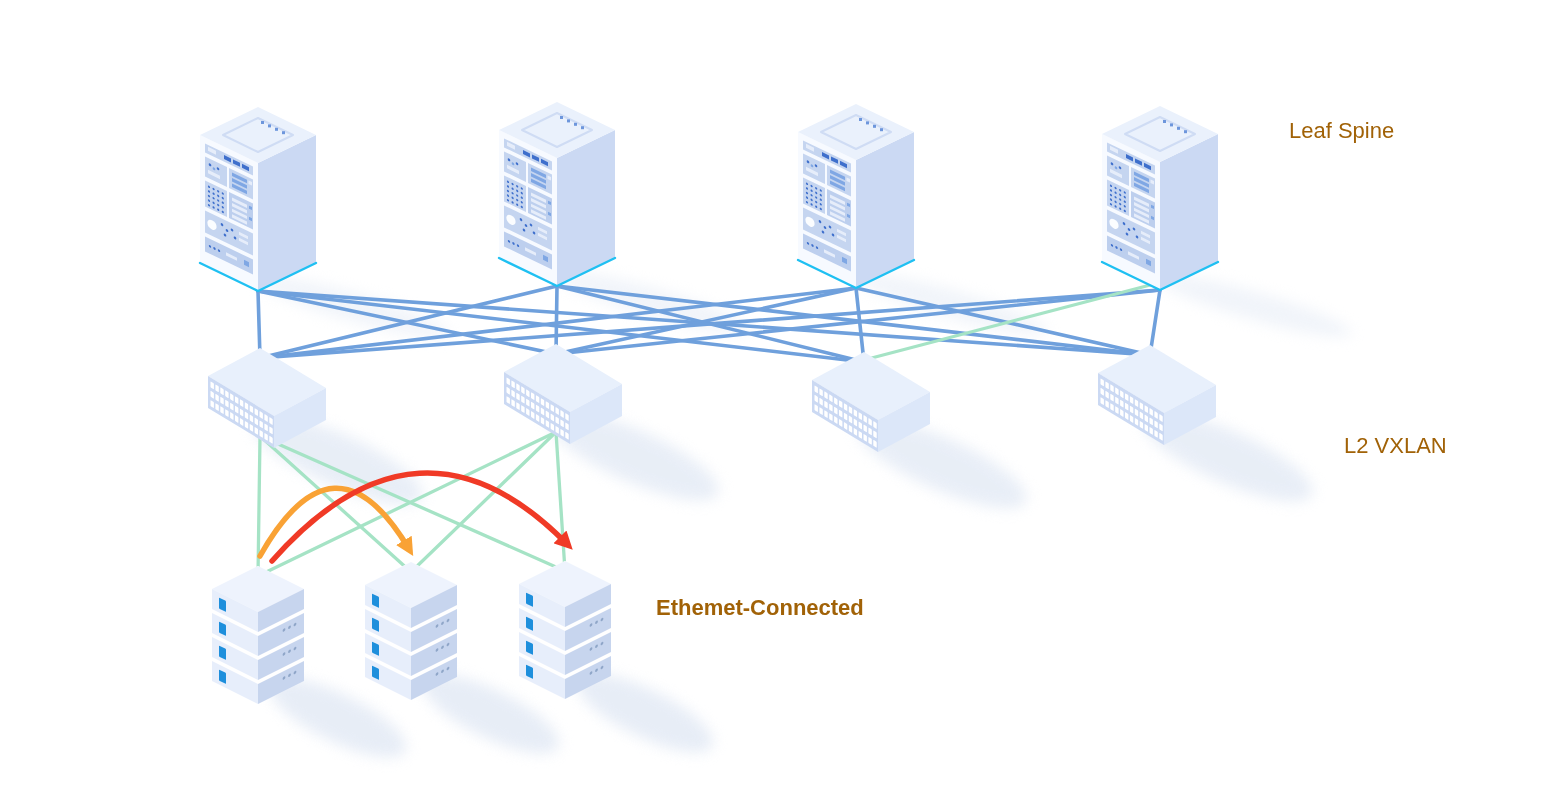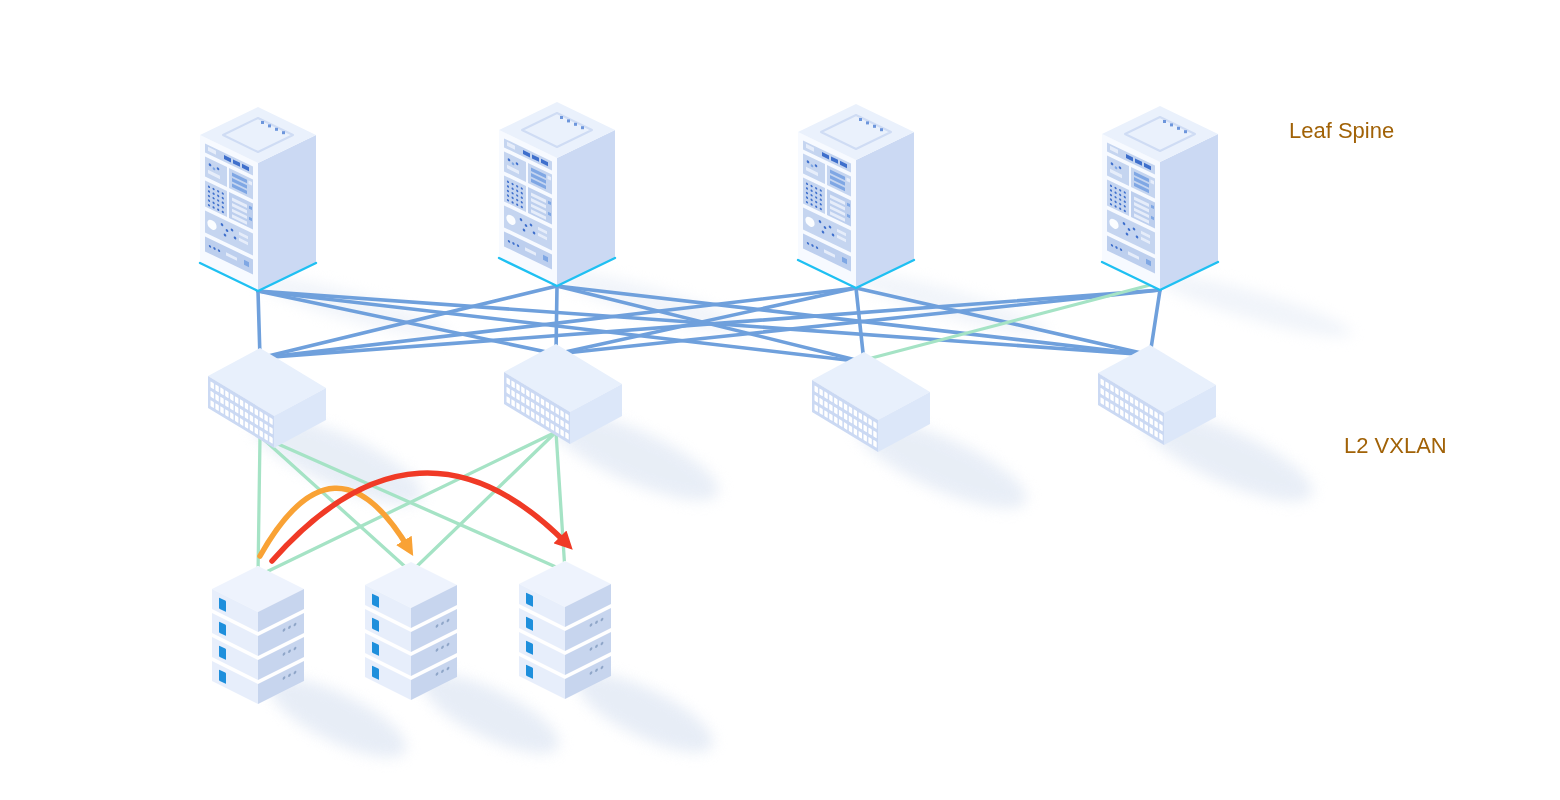--- a/index.html
+++ b/index.html
@@ -655,14 +655,15 @@
         <path d="M 260 556 Q 334.5 424 409 549" fill="none" stroke="#F9A235" stroke-width="5.5" stroke-linecap="round" marker-end="url(#arrow-orange-head)"></path>
         <path d="M 272 561 Q 419.5 394 567 544" fill="none" stroke="#F03A26" stroke-width="5.5" stroke-linecap="round" marker-end="url(#arrow-red-head)"></path>
       </g>
     </svg>
 
   <div class="label" id="lbl-leaf-spine">Leaf Spine</div>
 
   <div class="label" id="lbl-l2-vxlan">L2 VXLAN</div>
 
   <div class="label" id="lbl-end-system">
+    <div>Ethemet-Connected</div>
   </div>
 </div>
 
 </body></html>

